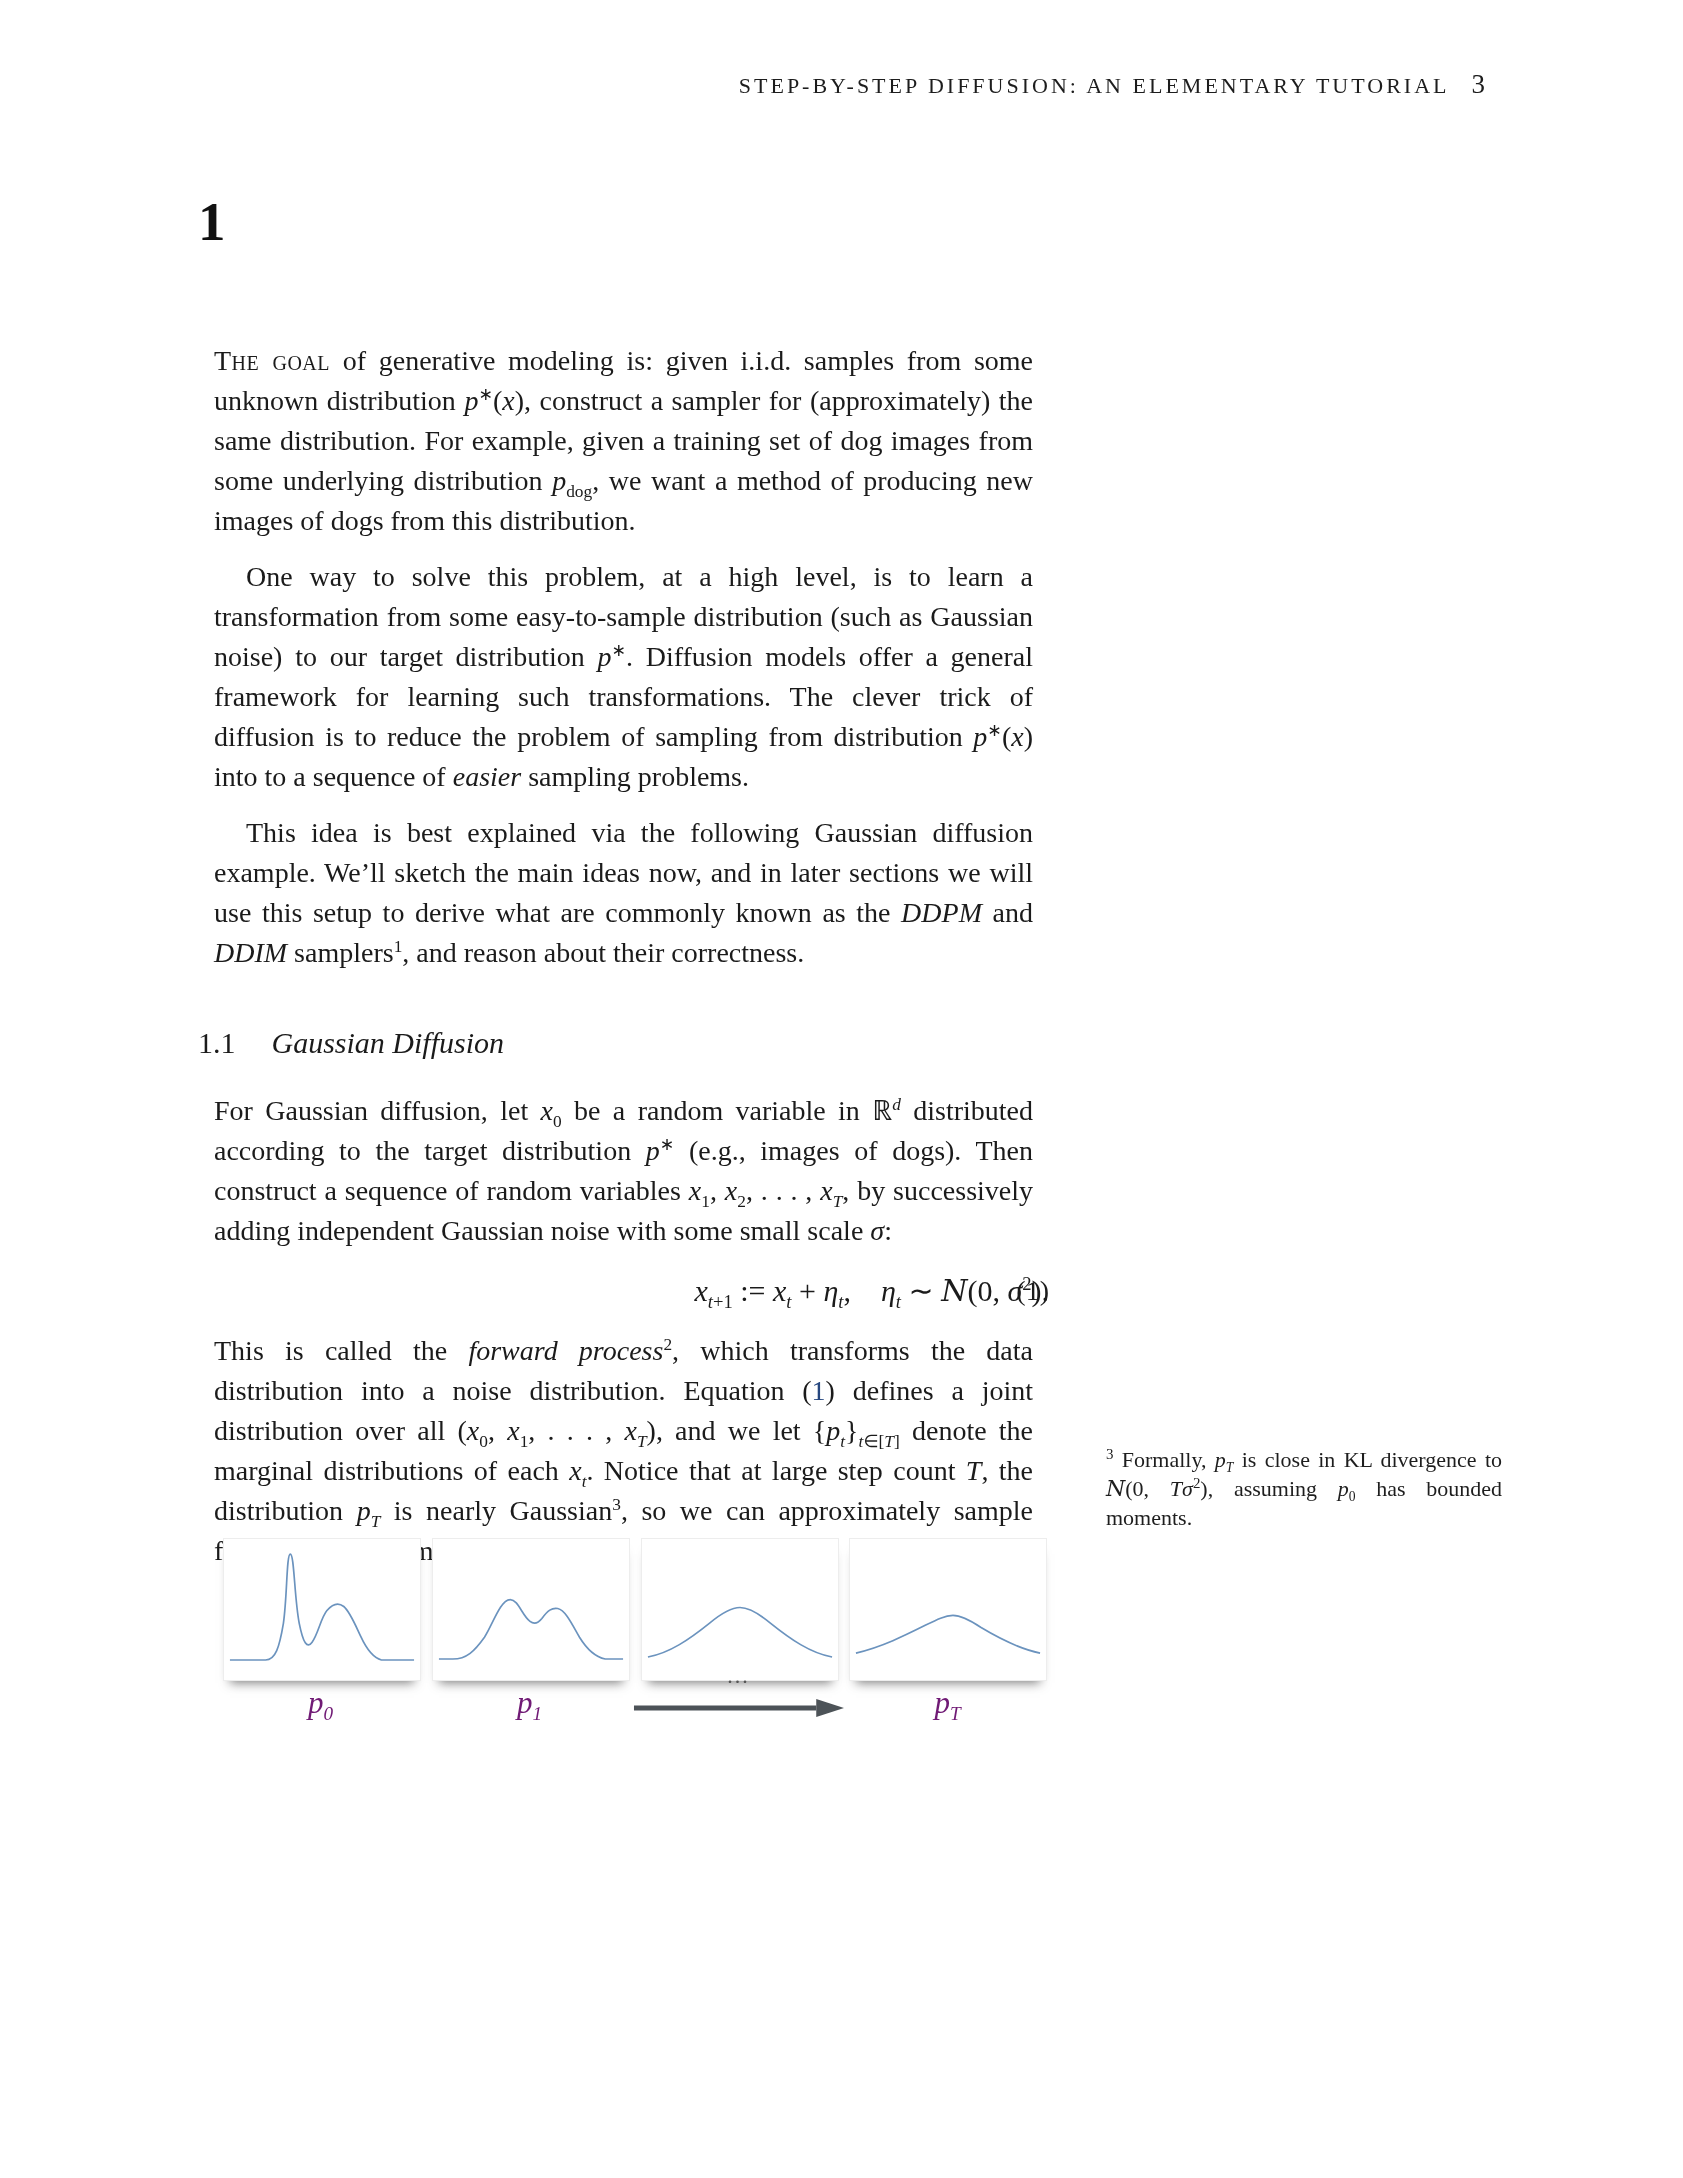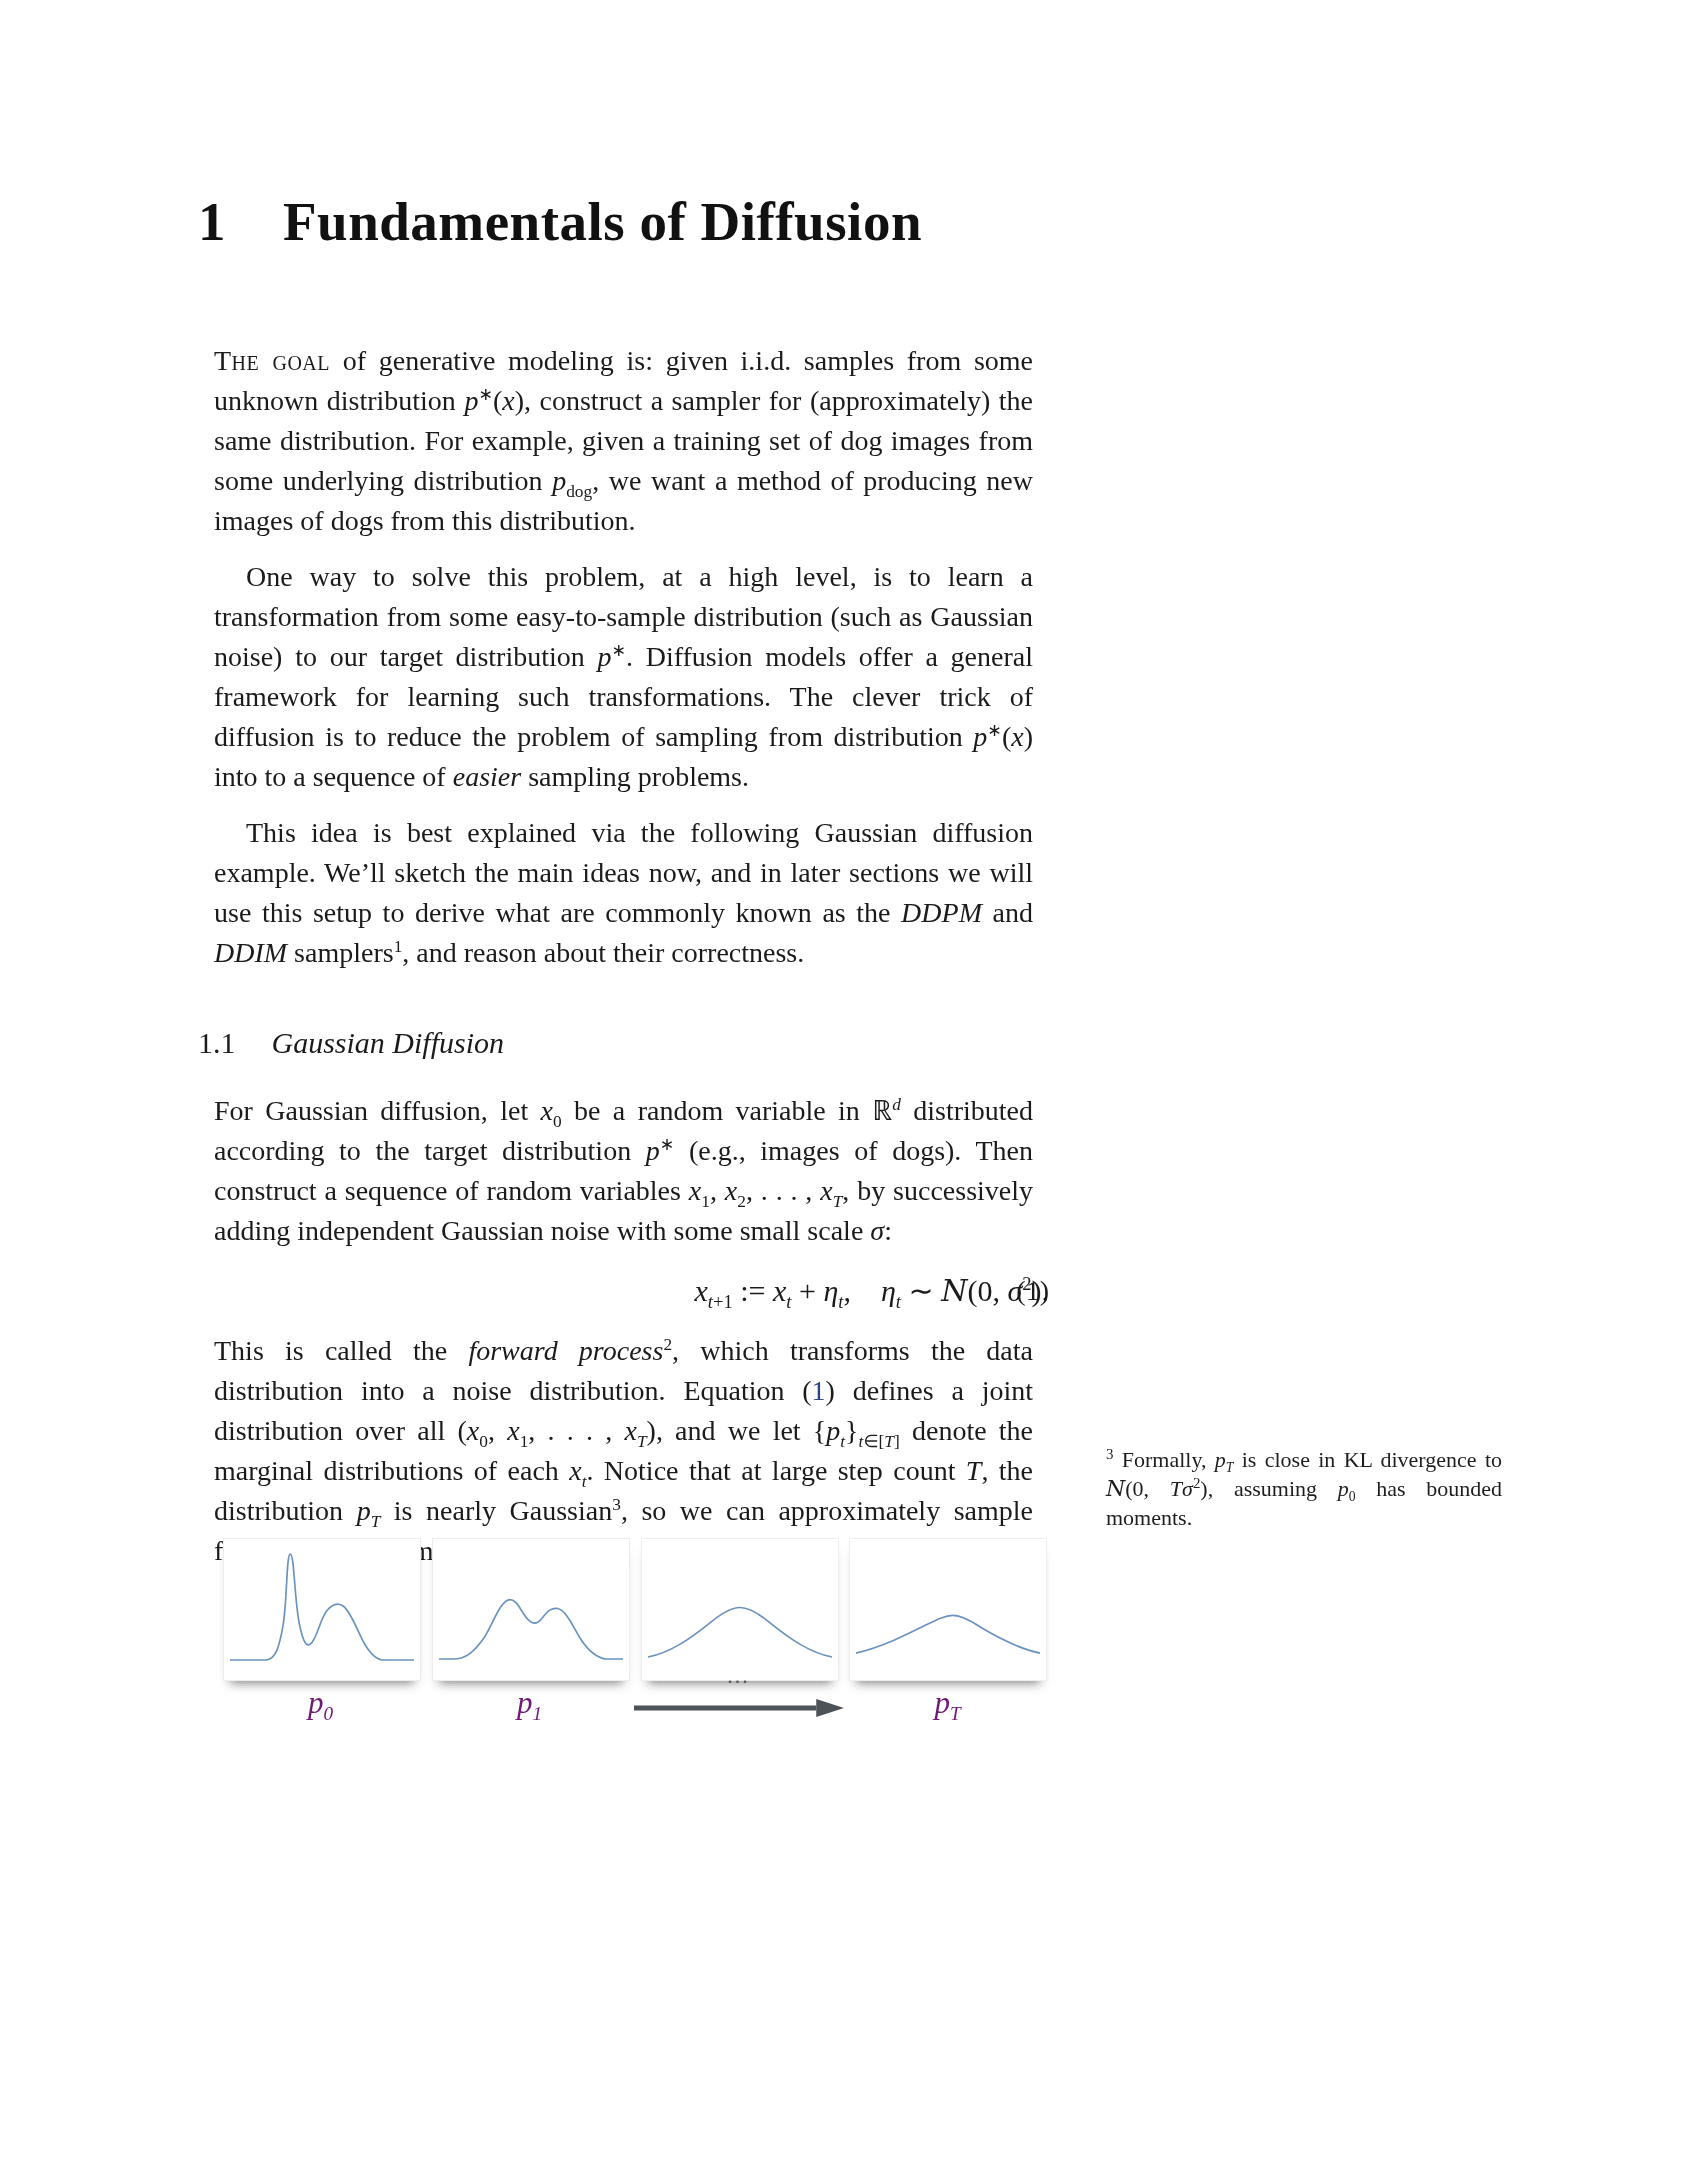--- a/index.html
+++ b/index.html
@@ -81,24 +81,27 @@
   .caption {
     position:absolute; left:198px; top:1764px; width:851px;
     font-size:28px; line-height:42px; text-align:justify; color:#1b1b1b;
   }
 </style>
 </head>
 <body>
 
 <div class="page">
 
+  <div class="running-header">
+    <span class="running-title">step-by-step diffusion: an elementary tutorial</span>
+    <span class="page-number">3</span>
+  </div>
 
   <h1 class="section-heading">
     <span class="sec-num">1</span>
-    <span class="sec-title">Fundamentals of Diffusion</span>
   </h1>
 
   <div class="body-col">
     <p class="para"><span class="smallcaps">The goal</span> of generative modeling is: given i.i.d. samples from some unknown distribution <i>p</i><sup>∗</sup>(<i>x</i>), construct a sampler for (approximately) the same distribution. For example, given a training set of dog images from some underlying distribution <i>p</i><sub>dog</sub>, we want a method of producing new images of dogs from this distribution.</p>
     <p class="para indent">One way to solve this problem, at a high level, is to learn a transformation from some easy-to-sample distribution (such as Gaussian noise) to our target distribution <i>p</i><sup>∗</sup>. Diffusion models offer a general framework for learning such transformations. The clever trick of diffusion is to reduce the problem of sampling from distribution <i>p</i><sup>∗</sup>(<i>x</i>) into to a sequence of <i>easier</i> sampling problems.</p>
     <p class="para indent">This idea is best explained via the following Gaussian diffusion example. We’ll sketch the main ideas now, and in later sections we will use this setup to derive what are commonly known as the <i>DDPM</i> and <i>DDIM</i> samplers<sup>1</sup>, and reason about their correctness.</p>
 
     <h2 class="subsection">
       <span class="sub-num">1.1</span>
       <span class="sub-title">Gaussian Diffusion</span>

